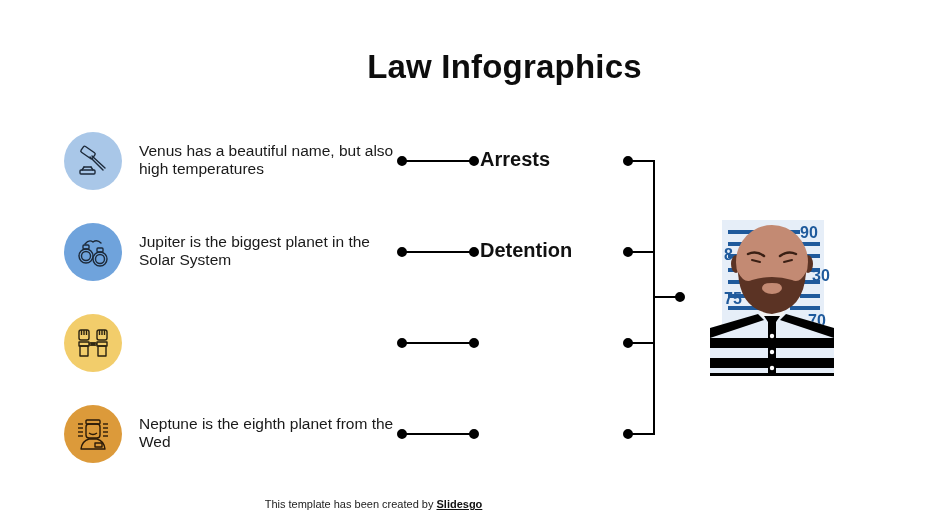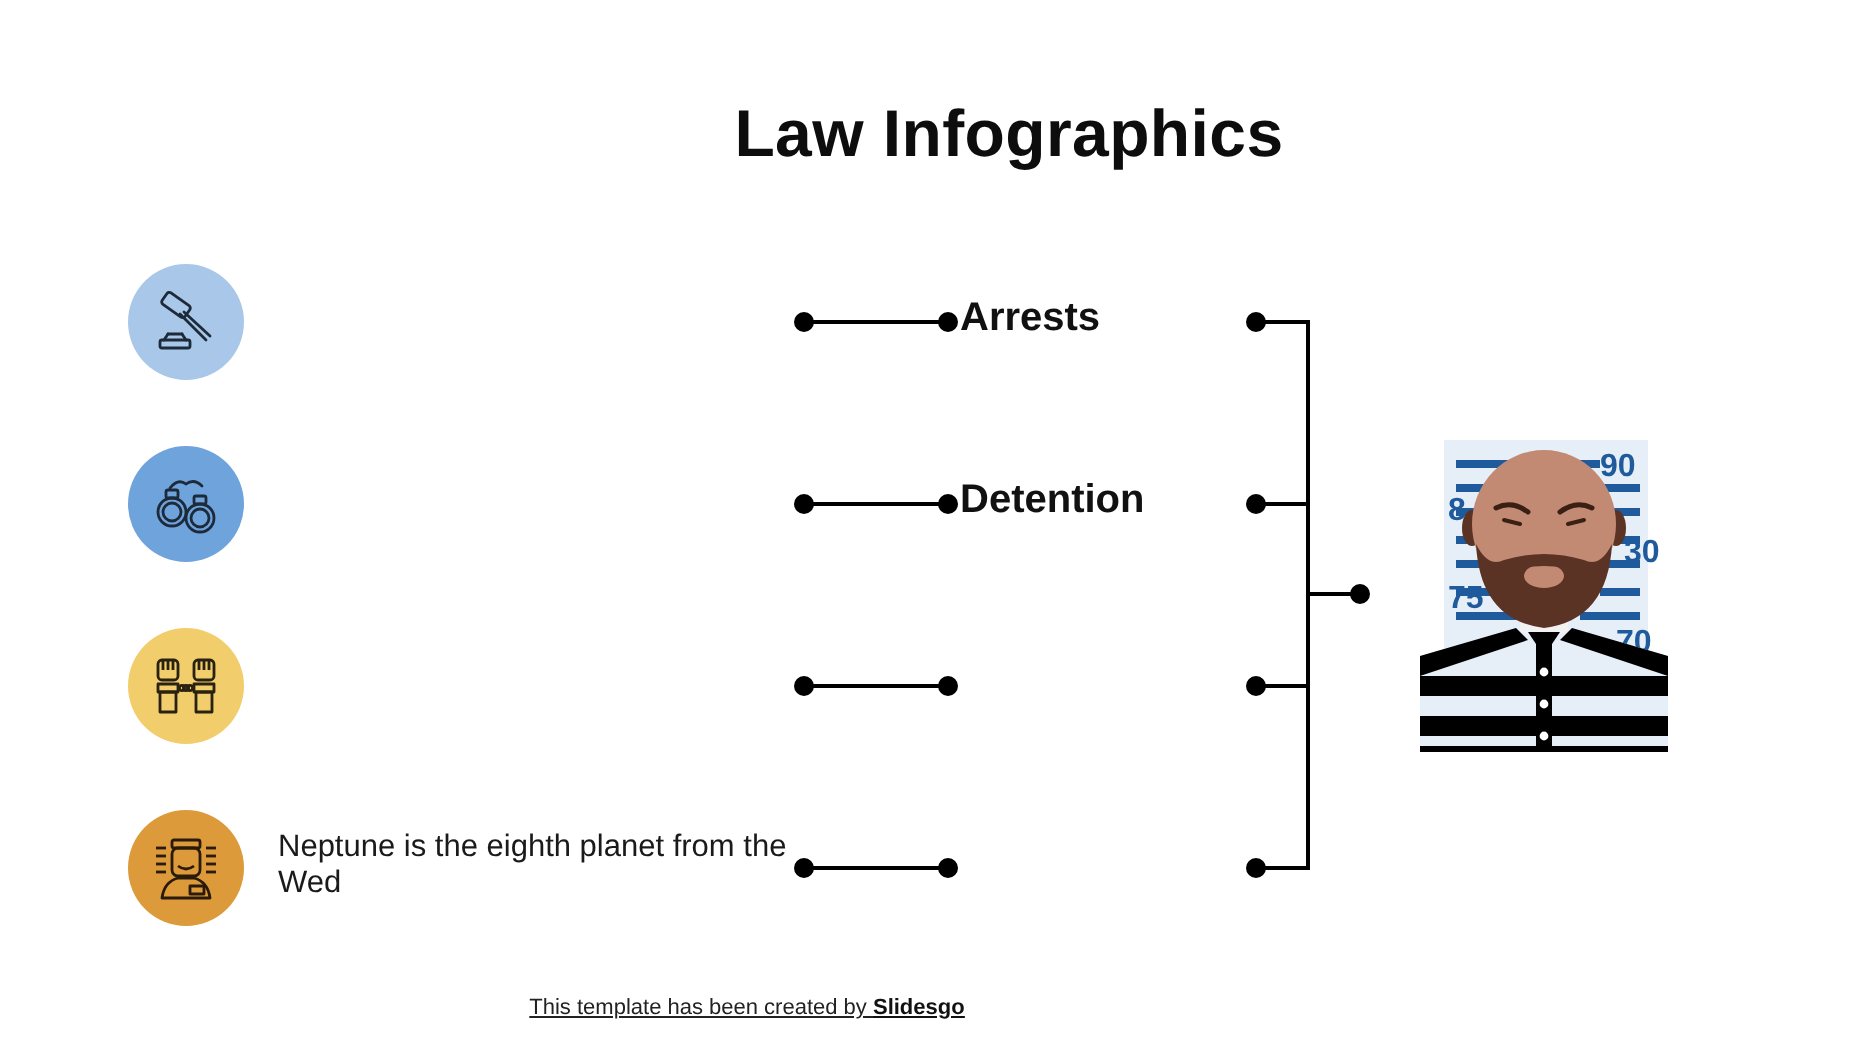--- a/index.html
+++ b/index.html
@@ -5,55 +5,57 @@
   html, body { margin:0; padding:0; background:#ffffff; }
   body { width:937px; height:527px; position:relative; overflow:hidden; font-family:"Liberation Sans", sans-serif; color:#111; }
   .title { position:absolute; left:0; width:937px; top:48px; text-align:center; font-size:33px; font-weight:bold; letter-spacing:0.2px; color:#0d0d0d;margin-left:36px; }
   .row { position:absolute; left:0; width:937px; height:60px; }
   .circle { position:absolute; left:64px; width:58px; height:58px; border-radius:50%; top:1px; display:flex; align-items:center; justify-content:center; }
   .circle svg { width:36px; height:36px; }
   .desc { position:absolute; left:139px; top:11px; width:260px; font-size:15.5px; line-height:18px; color:#1a1a1a; }
   .label { position:absolute; left:480px; width:144px; top:17px; text-align:left; font-size:20px; font-weight:bold; color:#111; }
   .connectors { position:absolute; left:0; top:0; width:937px; height:527px; pointer-events:none; }
   .mugshot { position:absolute; left:708px; top:218px; width:128px; height:160px; }
-  .footer { position:absolute; left:0; width:747px; top:498px; text-align:center; font-size:11px; color:#222;text-decoration:underline; }
+  .footer { position:absolute; left:0; width:747px; top:498px; text-align:center; font-size:11px; color:#222; }
   .footer a { color:#111; font-weight:bold; text-decoration:underline; }
 </style>
 </head>
 <body>
 
 <div class="title">Law Infographics</div>
 
 <div class="row" style="top:131px;">
   <div class="circle" style="background:#a9c7e8;">
     <svg viewBox="0 0 36 36" fill="none" stroke="#1d2a3a" stroke-width="1.4" stroke-linecap="round" stroke-linejoin="round">
       <rect x="6" y="6" width="14" height="7" rx="1.5" transform="rotate(35 13 9.5)"></rect>
       <line x1="15" y1="14" x2="28" y2="27"></line>
       <line x1="17" y1="13" x2="30" y2="25"></line>
       <rect x="5" y="27" width="15" height="4" rx="1"></rect>
       <line x1="7" y1="27" x2="9" y2="24"></line>
         <line x1="18" y1="27" x2="16" y2="24"></line>
         <line x1="9" y1="24" x2="16" y2="24"></line>
     </svg>
   </div>
+  <div class="desc">Venus has a beautiful name, but also high temperatures</div>
   <div class="label">Arrests</div>
 </div>
 
 <div class="row" style="top:222px;">
   <div class="circle" style="background:#6fa3dc;">
     <svg viewBox="0 0 36 36" fill="none" stroke="#1d2a3a" stroke-width="1.4" stroke-linecap="round">
       <path d="M10 10 Q14 5 18 8 Q22 5 26 9"></path>
       <circle cx="11" cy="22" r="7"></circle>
         <circle cx="11" cy="22" r="4.5"></circle>
       <circle cx="25" cy="25" r="7"></circle>
         <circle cx="25" cy="25" r="4.5"></circle>
       <rect x="8" y="11" width="6" height="4" rx="1"></rect>
       <rect x="22" y="14" width="6" height="4" rx="1"></rect>
     </svg>
   </div>
+  <div class="desc">Jupiter is the biggest planet in the Solar System</div>
   <div class="label">Detention</div>
 </div>
 
 <div class="row" style="top:313px;">
   <div class="circle" style="background:#f2cd6b;">
     <svg viewBox="0 0 36 36" fill="none" stroke="#2a2210" stroke-width="1.4" stroke-linejoin="round">
       <rect x="4" y="5" width="10" height="10" rx="2"></rect>
       <line x1="6.5" y1="5" x2="6.5" y2="10"></line>
         <line x1="9" y1="5" x2="9" y2="10"></line>
         <line x1="11.5" y1="5" x2="11.5" y2="10"></line>

